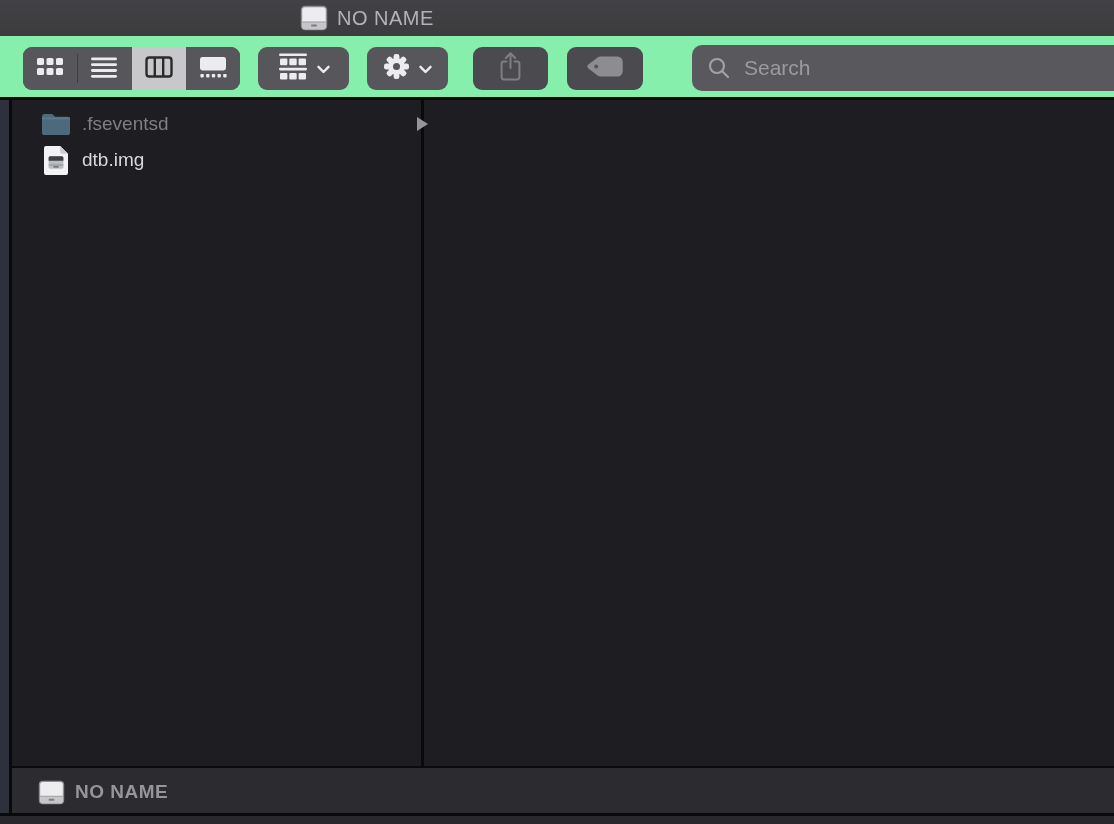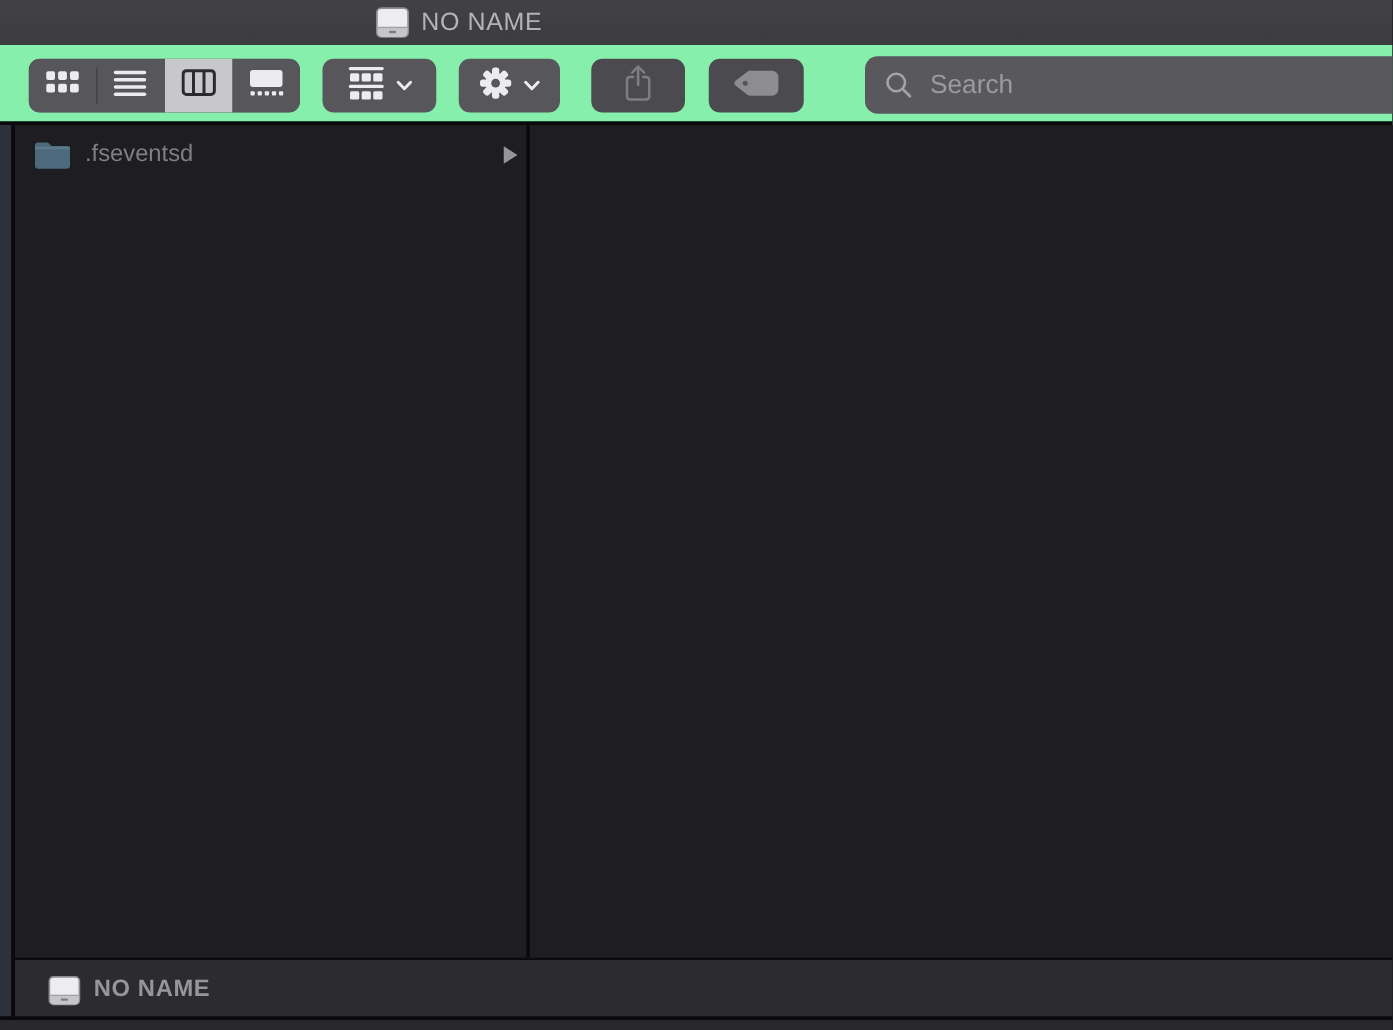--- a/index.html
+++ b/index.html
@@ -59,21 +59,21 @@
   .search input{
     flex:1;background:transparent;border:none;outline:none;
     font-family:"Liberation Sans",sans-serif;font-size:21px;color:#e4e4e6;
   }
   .search input::placeholder{color:#9b9b9f;}
   
   .content{position:absolute;left:0;top:100px;right:0;bottom:58px;background:#1e1e22;}
   .col-sliver{position:absolute;left:0;top:100px;width:9px;height:716px;background:#2c313b;}
   .vline-left{position:absolute;left:9px;top:100px;width:3px;height:716px;background:#0a0a0c;}
   .col-divider{position:absolute;left:421px;top:100px;width:3px;height:666px;background:#0a0a0c;}
-  .file-col{position:absolute;left:11px;top:106px;width:409px;}
+  .file-col{position:absolute;left:25px;top:106px;width:409px;}
   .row{
     height:36px;display:flex;align-items:center;gap:11px;
     padding-left:16px;padding-right:6px;box-sizing:border-box;
   }
   .fname{font-size:19px;color:#d9d9dd;white-space:nowrap;}
   .row.dim .fname{color:#7e7e84;}
   .icon-holder{display:flex;align-items:center;justify-content:center;width:30px;flex:0 0 30px;}
   .disclosure{
     margin-left:auto;width:0;height:0;
     border-left:11px solid #95959a;border-top:7px solid transparent;border-bottom:7px solid transparent;
@@ -237,20 +237,33 @@
       <svg width="30" height="24" viewBox="0 0 30 24">
         <path d="M1 4.6 a2.6 2.6 0 0 1 2.6 -2.6 h7 a2.2 2.2 0 0 1 1.6 .7 l1.9 2 h12.3 a2.6 2.6 0 0 1 2.6 2.6 v13.1 a2.6 2.6 0 0 1 -2.6 2.6 H3.6 a2.6 2.6 0 0 1 -2.6 -2.6 z" fill="#4d6a7c"></path>
         <path d="M1 5.4 h28 v2 H1 z" fill="#5d7a8c"></path>
       </svg>
     </span>
     <span class="fname">.fseventsd</span>
     <span class="disclosure"></span>
   </div>
 
 
+  <div class="row">
+    <span class="icon-holder">
+      <svg width="26" height="31" viewBox="0 0 26 31">
+        <path d="M1 3 a2 2 0 0 1 2 -2 h14.2 l7.8 7.8 V28 a2 2 0 0 1 -2 2 H3 a2 2 0 0 1 -2 -2 z" fill="#f3f3f5"></path>
+        <path d="M17.2 1 l7.8 7.8 h-5.8 a2 2 0 0 1 -2 -2 z" fill="#cdcdd1"></path>
+        <rect x="5.6" y="11.2" width="14.8" height="12.6" rx="1.6" fill="#b9bcc0"></rect>
+        <path d="M5.6 12.8 a1.6 1.6 0 0 1 1.6 -1.6 h11.6 a1.6 1.6 0 0 1 1.6 1.6 v3 H5.6 z" fill="#3f4146"></path>
+        <rect x="5.6" y="19.5" width="14.8" height="1" fill="#8e9196"></rect>
+        <rect x="10.3" y="21.3" width="5.4" height="1.3" rx=".6" fill="#5f6266"></rect>
+      </svg>
+    </span>
+    <span class="fname">dtb.img</span>
+  </div>
 
 
 
 
 </div>
 
 <div class="statusbar">
   <span style="display:flex;">
     <svg width="27" height="25" viewBox="0 0 28 26">
       <rect x="1.5" y="1.5" width="25" height="23" rx="3.5" fill="#ededef" stroke="#8e8e92" stroke-width="1.4"></rect>

